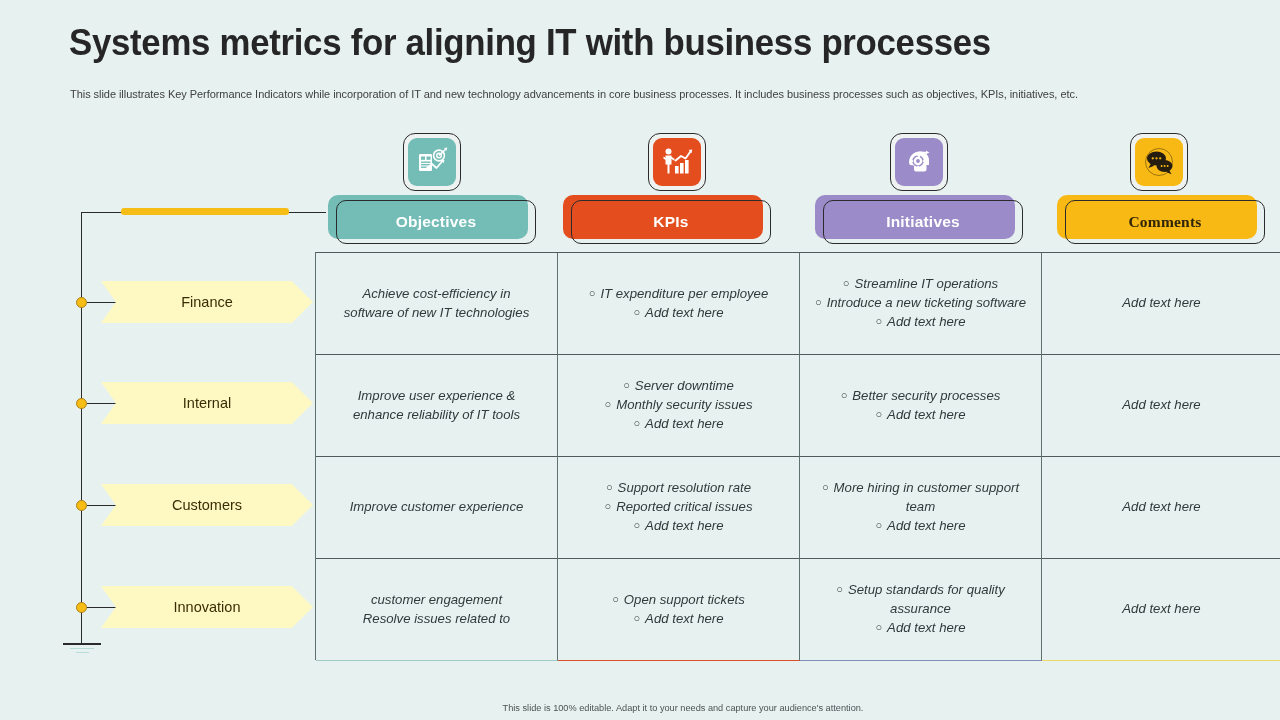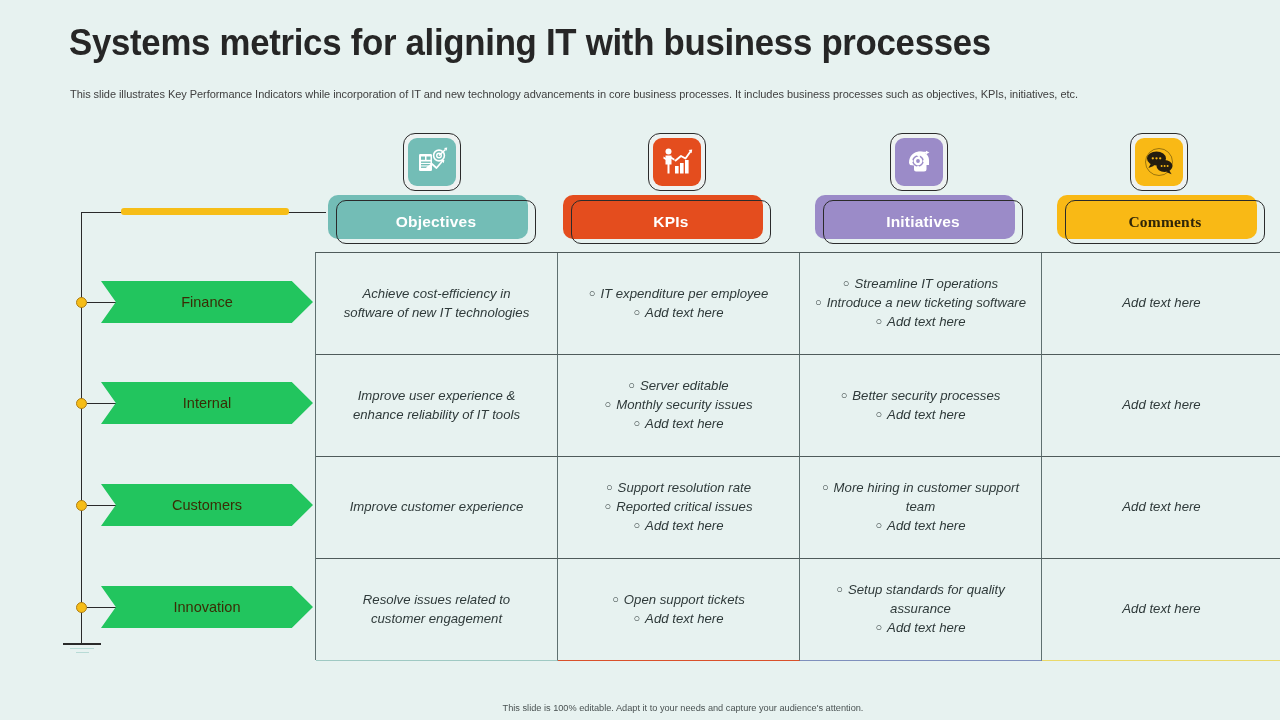--- a/index.html
+++ b/index.html
@@ -70,21 +70,21 @@
   .node-line {
     position: absolute; left: 44px;
     width: 34px; height: 1px; background: #2a2a2a;
   }
 
   
   .chevron {
     position: absolute;
     left: 58px;
     width: 212px; height: 42px;
-    background: #22c55e;
+    background: #fef9c3;
     color: #3a2d05;
     font-size: 14.5px;
     display: flex; align-items: center; justify-content: center;
     clip-path: polygon(0 0, 90% 0, 100% 50%, 90% 100%, 0 100%, 7% 50%);
     text-align: center;
   }
 
   
   .col-head { position: absolute; }
   .head-shadow {
@@ -334,21 +334,21 @@
           </div>
         </div>
   <div class="cell r1 c0">
           <div class="lines">
             <div><span>Improve user experience &amp;</span></div>
             <div><span>enhance reliability  of IT tools</span></div>
           </div>
         </div>
   <div class="cell r1 c1">
           <div class="lines">
-            <div class="bullet-line"><span class="bullet">○</span><span>Server editable</span></div>
+            <div class="bullet-line"><span class="bullet">○</span><span>Server downtime</span></div>
             <div class="bullet-line"><span class="bullet">○</span><span>Monthly security issues</span></div>
             <div class="bullet-line"><span class="bullet">○</span><span>Add text here</span></div>
           </div>
         </div>
   <div class="cell r1 c2">
           <div class="lines">
             <div class="bullet-line"><span class="bullet">○</span><span>Better security processes</span></div>
             <div class="bullet-line"><span class="bullet">○</span><span>Add text here</span></div>
           </div>
         </div>
@@ -375,22 +375,22 @@
             <div class="bullet-line"><span class="bullet">○</span><span>Add text here</span></div>
           </div>
         </div>
   <div class="cell r2 c3">
           <div class="lines">
             <div><span>Add text here</span></div>
           </div>
         </div>
   <div class="cell r3 c0">
           <div class="lines">
+            <div><span>customer engagement</span></div>
             <div><span>Resolve issues related to</span></div>
-            <div><span>customer engagement</span></div>
           </div>
         </div>
   <div class="cell r3 c1">
           <div class="lines">
             <div class="bullet-line"><span class="bullet">○</span><span>Open support tickets</span></div>
             <div class="bullet-line"><span class="bullet">○</span><span>Add text here</span></div>
           </div>
         </div>
   <div class="cell r3 c2">
           <div class="lines">

